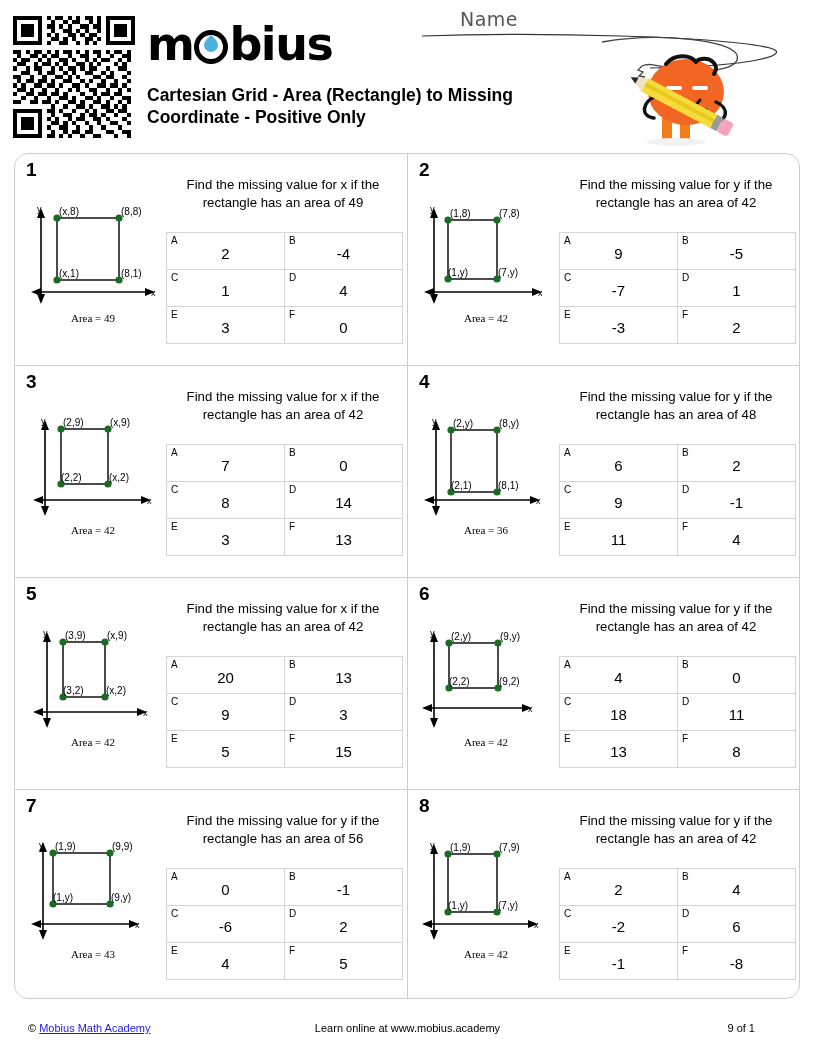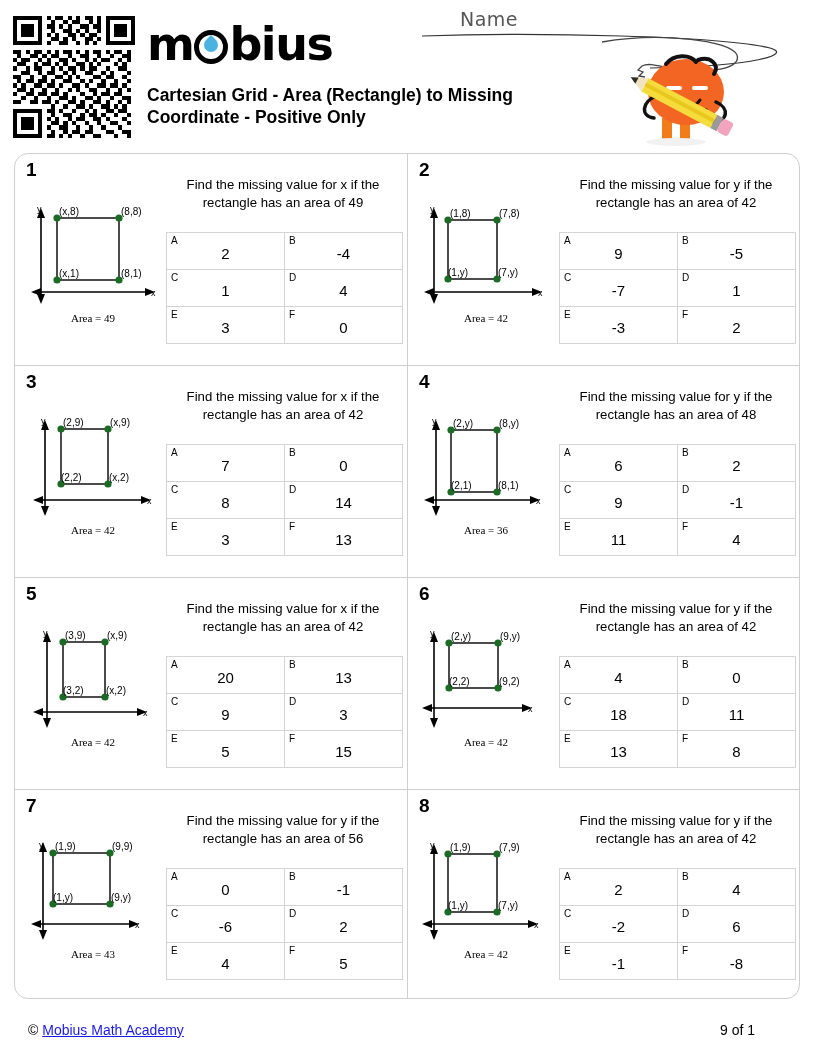--- a/index.html
+++ b/index.html
@@ -218,21 +218,21 @@
     color: #000;
   }
 
   
   .footer {
     position: absolute;
     left: 0;
     top: 1022px;
     width: 815px;
     height: 24px;
-    font-size: 14px;
+    font-size: 11px;
     font-family: "Liberation Sans", sans-serif;
   }
   .footer .copy {
     position: absolute;
     left: 28px;
     top: 0;
     color: #000;
   }
   .footer .copy a {
     color: #1a1ae6;
@@ -876,14 +876,15 @@
       </tr>
     </tbody>
   </table>
 </div>
 
 <div class="footer">
   <div class="copy">
     <span>©</span>
     <a href="#">Mobius Math Academy</a>
   </div>
+  <div class="learn">Learn online at www.mobius.academy</div>
   <div class="page">9 of 1</div>
 </div>
 
 </body></html>

